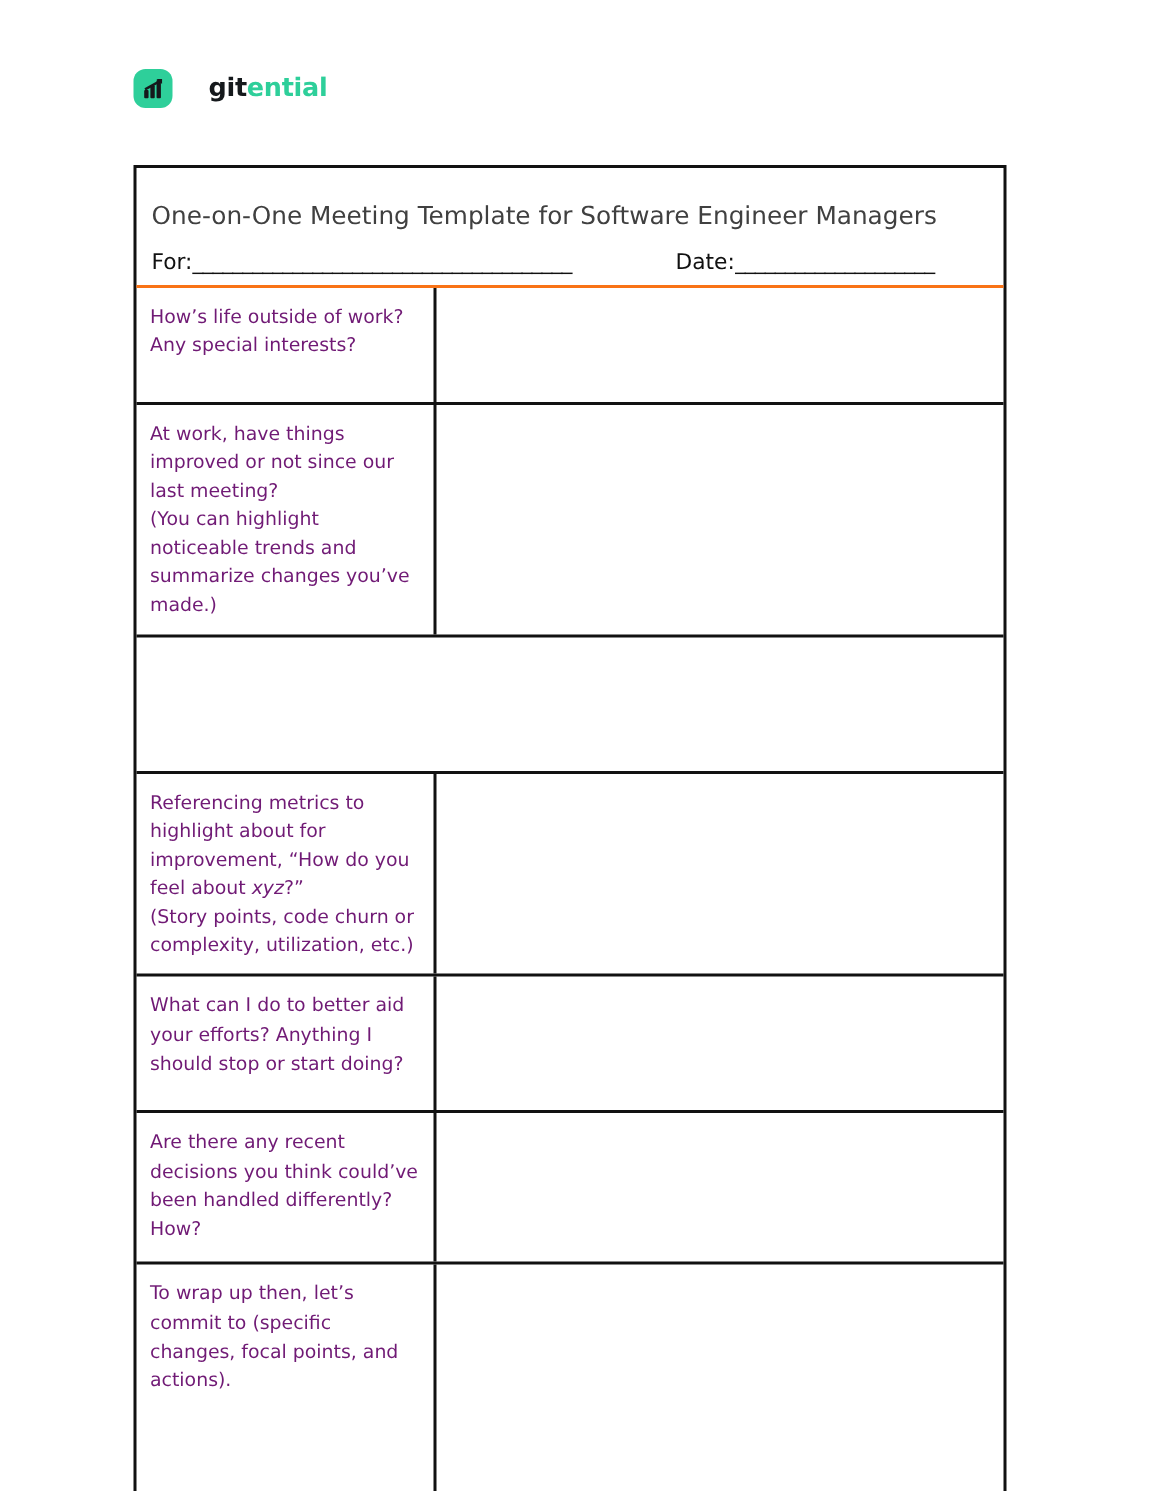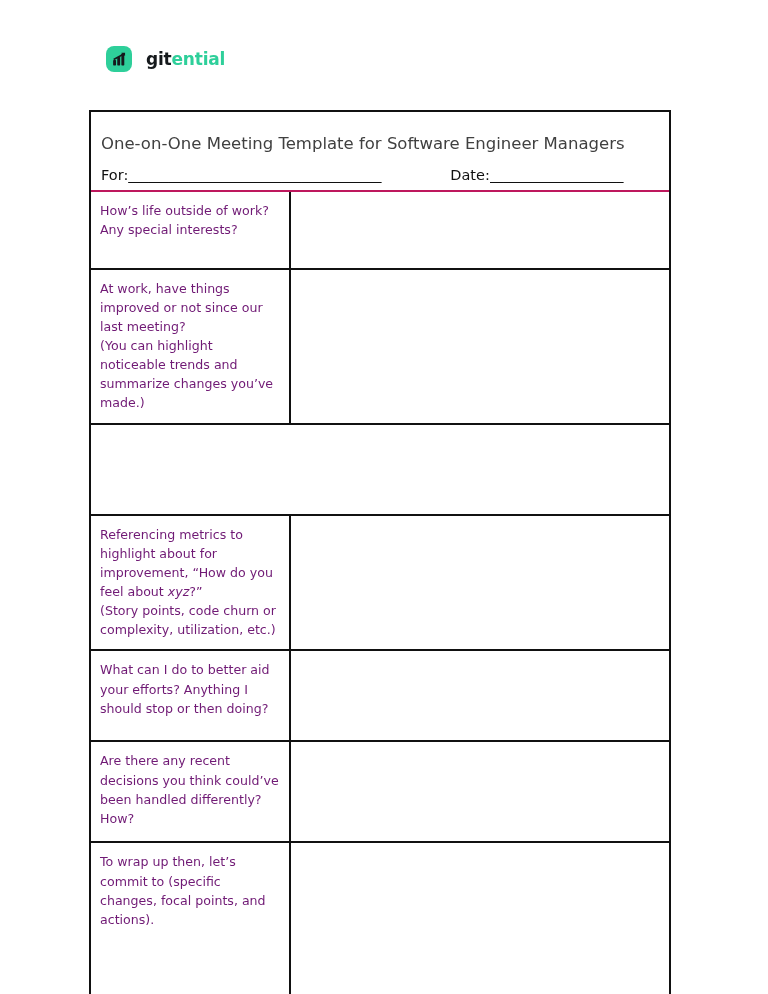--- a/index.html
+++ b/index.html
@@ -12,25 +12,25 @@
     height: 994px;
     font-family: "DejaVu Sans", sans-serif;
     color: #1a1a1a;
     position: relative;
     overflow: hidden;
   }
 
   
   .brand {
     position: absolute;
-    left: 106px;
+    left: 89px;
     top: 44px;
     display: flex;
     align-items: center;
-    gap: 14px;
+    gap: 24px;
     height: 30px;
   }
   .brand-mark {
     width: 26px;
     height: 26px;
     border-radius: 8px;
     background: #2ecf9a;
     display: flex;
     align-items: center;
     justify-content: center;
@@ -66,21 +66,21 @@
   .doc-title {
     font-size: 16.5px;
     color: #404040;
     line-height: 1.25;
     white-space: nowrap;
   }
 
   .meta-cell {
     box-sizing: border-box;
     padding: 6px 6px 7px 10px;
-    border-bottom: 2px solid #be185d;
+    border-bottom: 2px solid #f97316;
     display: flex;
     align-items: flex-start;
     font-size: 14.5px;
     color: #111111;
     white-space: nowrap;
     overflow: hidden;
   }
   .meta-for { flex: 0 0 auto; }
   .meta-for-line {
     letter-spacing: -0.6px;
@@ -177,21 +177,21 @@
   <div class="row" style="min-height:116px">
     <div class="cell-q">
       <p class="q-p"><span>Referencing metrics to highlight about for improvement, “How do you feel about </span><span class="q-italic">xyz</span><span>?”</span></p>
       <p class="q-p">(Story points, code churn or complexity, utilization, etc.)</p>
     </div>
     <div class="cell-a"></div>
   </div>
 
   <div class="row" style="min-height:89px">
     <div class="cell-q">
-      <p class="q-p">What can I do to better aid your efforts? Anything I should stop or then doing?</p>
+      <p class="q-p">What can I do to better aid your efforts? Anything I should stop or start doing?</p>
     </div>
     <div class="cell-a"></div>
   </div>
 
   <div class="row" style="min-height:99px">
     <div class="cell-q">
       <p class="q-p">Are there any recent decisions you think could’ve been handled differently? How?</p>
     </div>
     <div class="cell-a"></div>
   </div>

